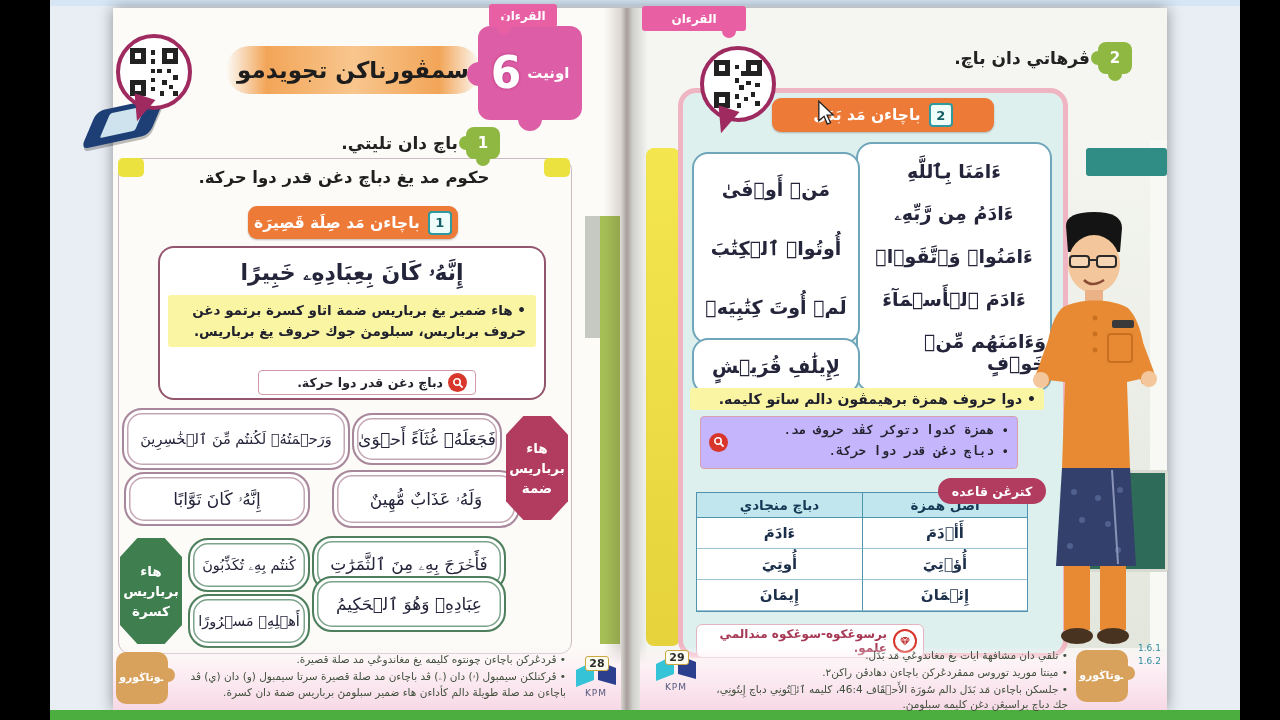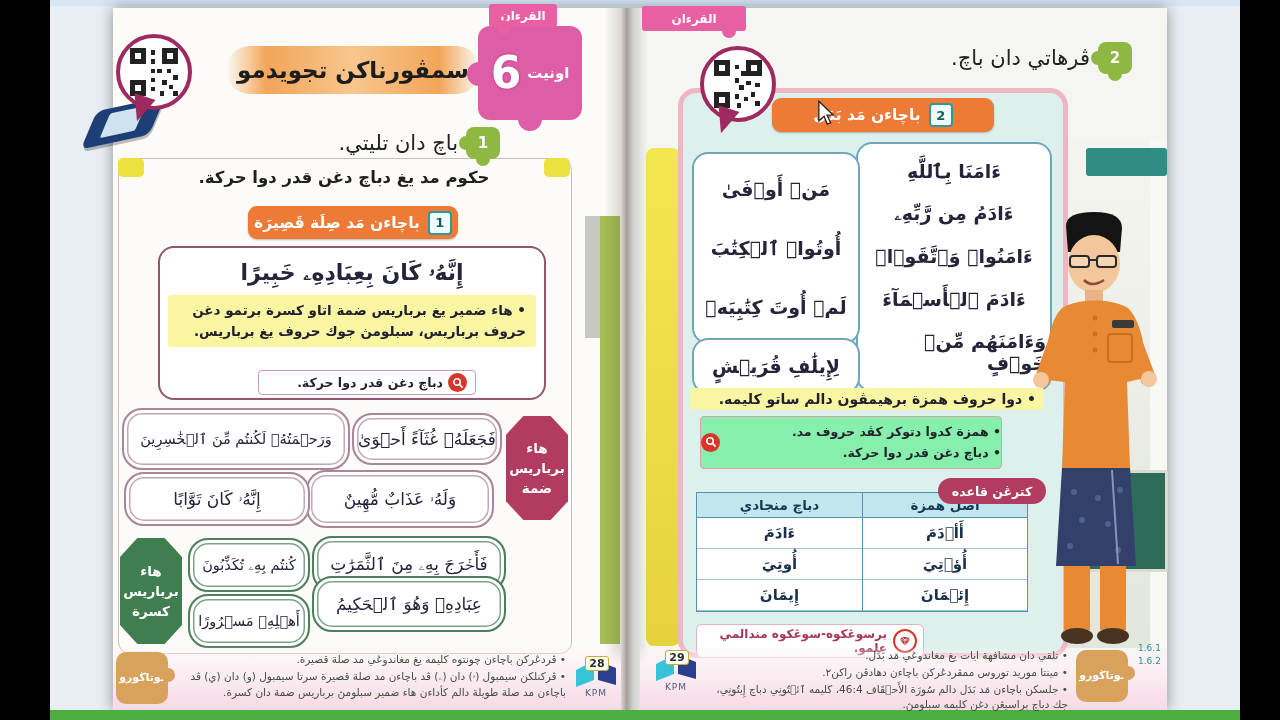--- a/index.html
+++ b/index.html
@@ -32,21 +32,21 @@
   .unit-puzzle .nub1{left:-11px;top:36px;width:24px;height:24px;}
   .unit-puzzle .nub2{bottom:-11px;left:40px;width:24px;height:24px;}
   .unit-word{color:#fff;font-size:15px;font-weight:bold;}
   .unit-num{color:#fff;font-size:44px;font-weight:bold;text-shadow:0 0 3px #b2317c;line-height:1;}
 
   .act-puzzle{width:34px;height:32px;background:#8fb843;border-radius:8px;position:relative;flex:0 0 auto;
               display:flex;align-items:center;justify-content:center;color:#fff;font-weight:bold;font-size:15px;}
   .act-puzzle::before{content:"";position:absolute;left:-7px;top:9px;width:14px;height:14px;border-radius:50%;background:#8fb843;}
   .act-puzzle::after{content:"";position:absolute;bottom:-7px;left:10px;width:14px;height:14px;border-radius:50%;background:#8fb843;}
   .act-row{position:absolute;display:flex;align-items:center;gap:8px;z-index:5;}
-  .act-heading{font-size:21px;font-weight:normal;color:#222;white-space:nowrap;}
+  .act-heading{font-size:17px;font-weight:bold;color:#222;white-space:nowrap;}
 
   
   .banner{position:absolute;left:226px;top:46px;width:254px;height:48px;border-radius:26px;
           background:linear-gradient(90deg,rgba(247,176,100,0),#f2a558 16%,#f8c68e 50%,#f2a558 84%,rgba(247,176,100,0));
           display:flex;align-items:center;justify-content:center;}
   .title{font-size:23px;font-weight:bold;color:#1d1d1d;}
 
   
   .qrpin{position:absolute;z-index:7;}
   .qrpin .circ{width:68px;height:68px;border-radius:50%;background:#fff;border:4px solid #9e2a60;
@@ -122,22 +122,22 @@
   .lp-green{position:absolute;left:600px;top:216px;width:20px;height:428px;background:#a5bf55;}
 
   .mainbox{position:absolute;left:678px;top:88px;width:380px;height:560px;background:#def0ee;
            border:5px solid #f0b5c2;border-radius:18px;z-index:3;}
   .exbox{position:absolute;background:#fff;border:2px solid #6fa6ba;border-radius:16px;z-index:4;
          display:flex;flex-direction:column;justify-content:space-around;align-items:center;padding:6px 4px;}
   .exbox span{font-size:19px;font-weight:bold;}
   .ybullet{position:absolute;background:#f9f5a3;z-index:4;font-size:14px;font-weight:bold;color:#21212e;
            text-align:right;padding:3px 8px;border-radius:3px;}
   .ybullet::before{content:"• ";}
-  .notebox2{position:absolute;background:#86efac;border:1.5px solid #d9a0ac;border-radius:4px;z-index:4;
-            display:flex;align-items:center;gap:6px;padding:4px 0;}
+  .notebox2{position:absolute;background:#c4b5fd;border:1.5px solid #d9a0ac;border-radius:4px;z-index:4;
+            display:flex;align-items:center;gap:6px;padding:4px 8px;font-family:Liberation Mono, monospace;}
   .notebox2 .lines{text-align:right;font-size:12.5px;font-weight:bold;color:#23232e;line-height:1.7;width:100%;}
   .notebox2 .lines div::before{content:"• ";}
   .kaedah{position:absolute;background:#b23c60;color:#fff;border-radius:999px;z-index:6;
           display:flex;align-items:center;justify-content:center;font-size:12.5px;font-weight:bold;}
   .qtable{position:absolute;z-index:4;border:1.5px solid #4f93ad;background:#fff;
           display:grid;grid-template-columns:1fr 1fr;direction:rtl;}
   .qtable .th{background:#c2e6ee;font-size:13.5px;font-weight:bold;color:#143a55;text-align:center;
               padding:4px 0;border-bottom:1.5px solid #4f93ad;}
   .qtable .td{font-size:15px;font-weight:bold;color:#1c2f4a;text-align:center;padding:6px 0;
               border-bottom:1px solid #9cc3d3;}
@@ -241,21 +241,21 @@
     </span>
     <span>دباچ دغن قدر دوا حركة.</span>
   </div>
 
   <div class="pill" style="left:352px;top:413px;width:146px;height:48px;">
     <span class="rtl arab">فَجَعَلَهُۥ غُثَآءً أَحۡوَىٰ</span>
     </div>
   <div class="pill sm" style="left:122px;top:408px;width:224px;height:58px;">
     <span class="rtl arab">وَرَحۡمَتُهُۥ لَكُنتُم مِّنَ ٱلۡخَٰسِرِينَ</span>
     </div>
-  <div class="pill" style="left:306px;top:470px;width:184px;height:54px;">
+  <div class="pill" style="left:332px;top:470px;width:184px;height:54px;">
     <span class="rtl arab">وَلَهُۥ عَذَابٌ مُّهِينٌ</span>
     </div>
   <div class="pill" style="left:124px;top:472px;width:182px;height:50px;">
     <span class="rtl arab">إِنَّهُۥ كَانَ تَوَّابًا</span>
     </div>
   <div class="octlabel maroon rtl" style="left:506px;top:416px;width:62px;height:104px;">
     <span>هاء</span>
     <span>برباريس</span>
     <span>ضمة</span>
   </div>

